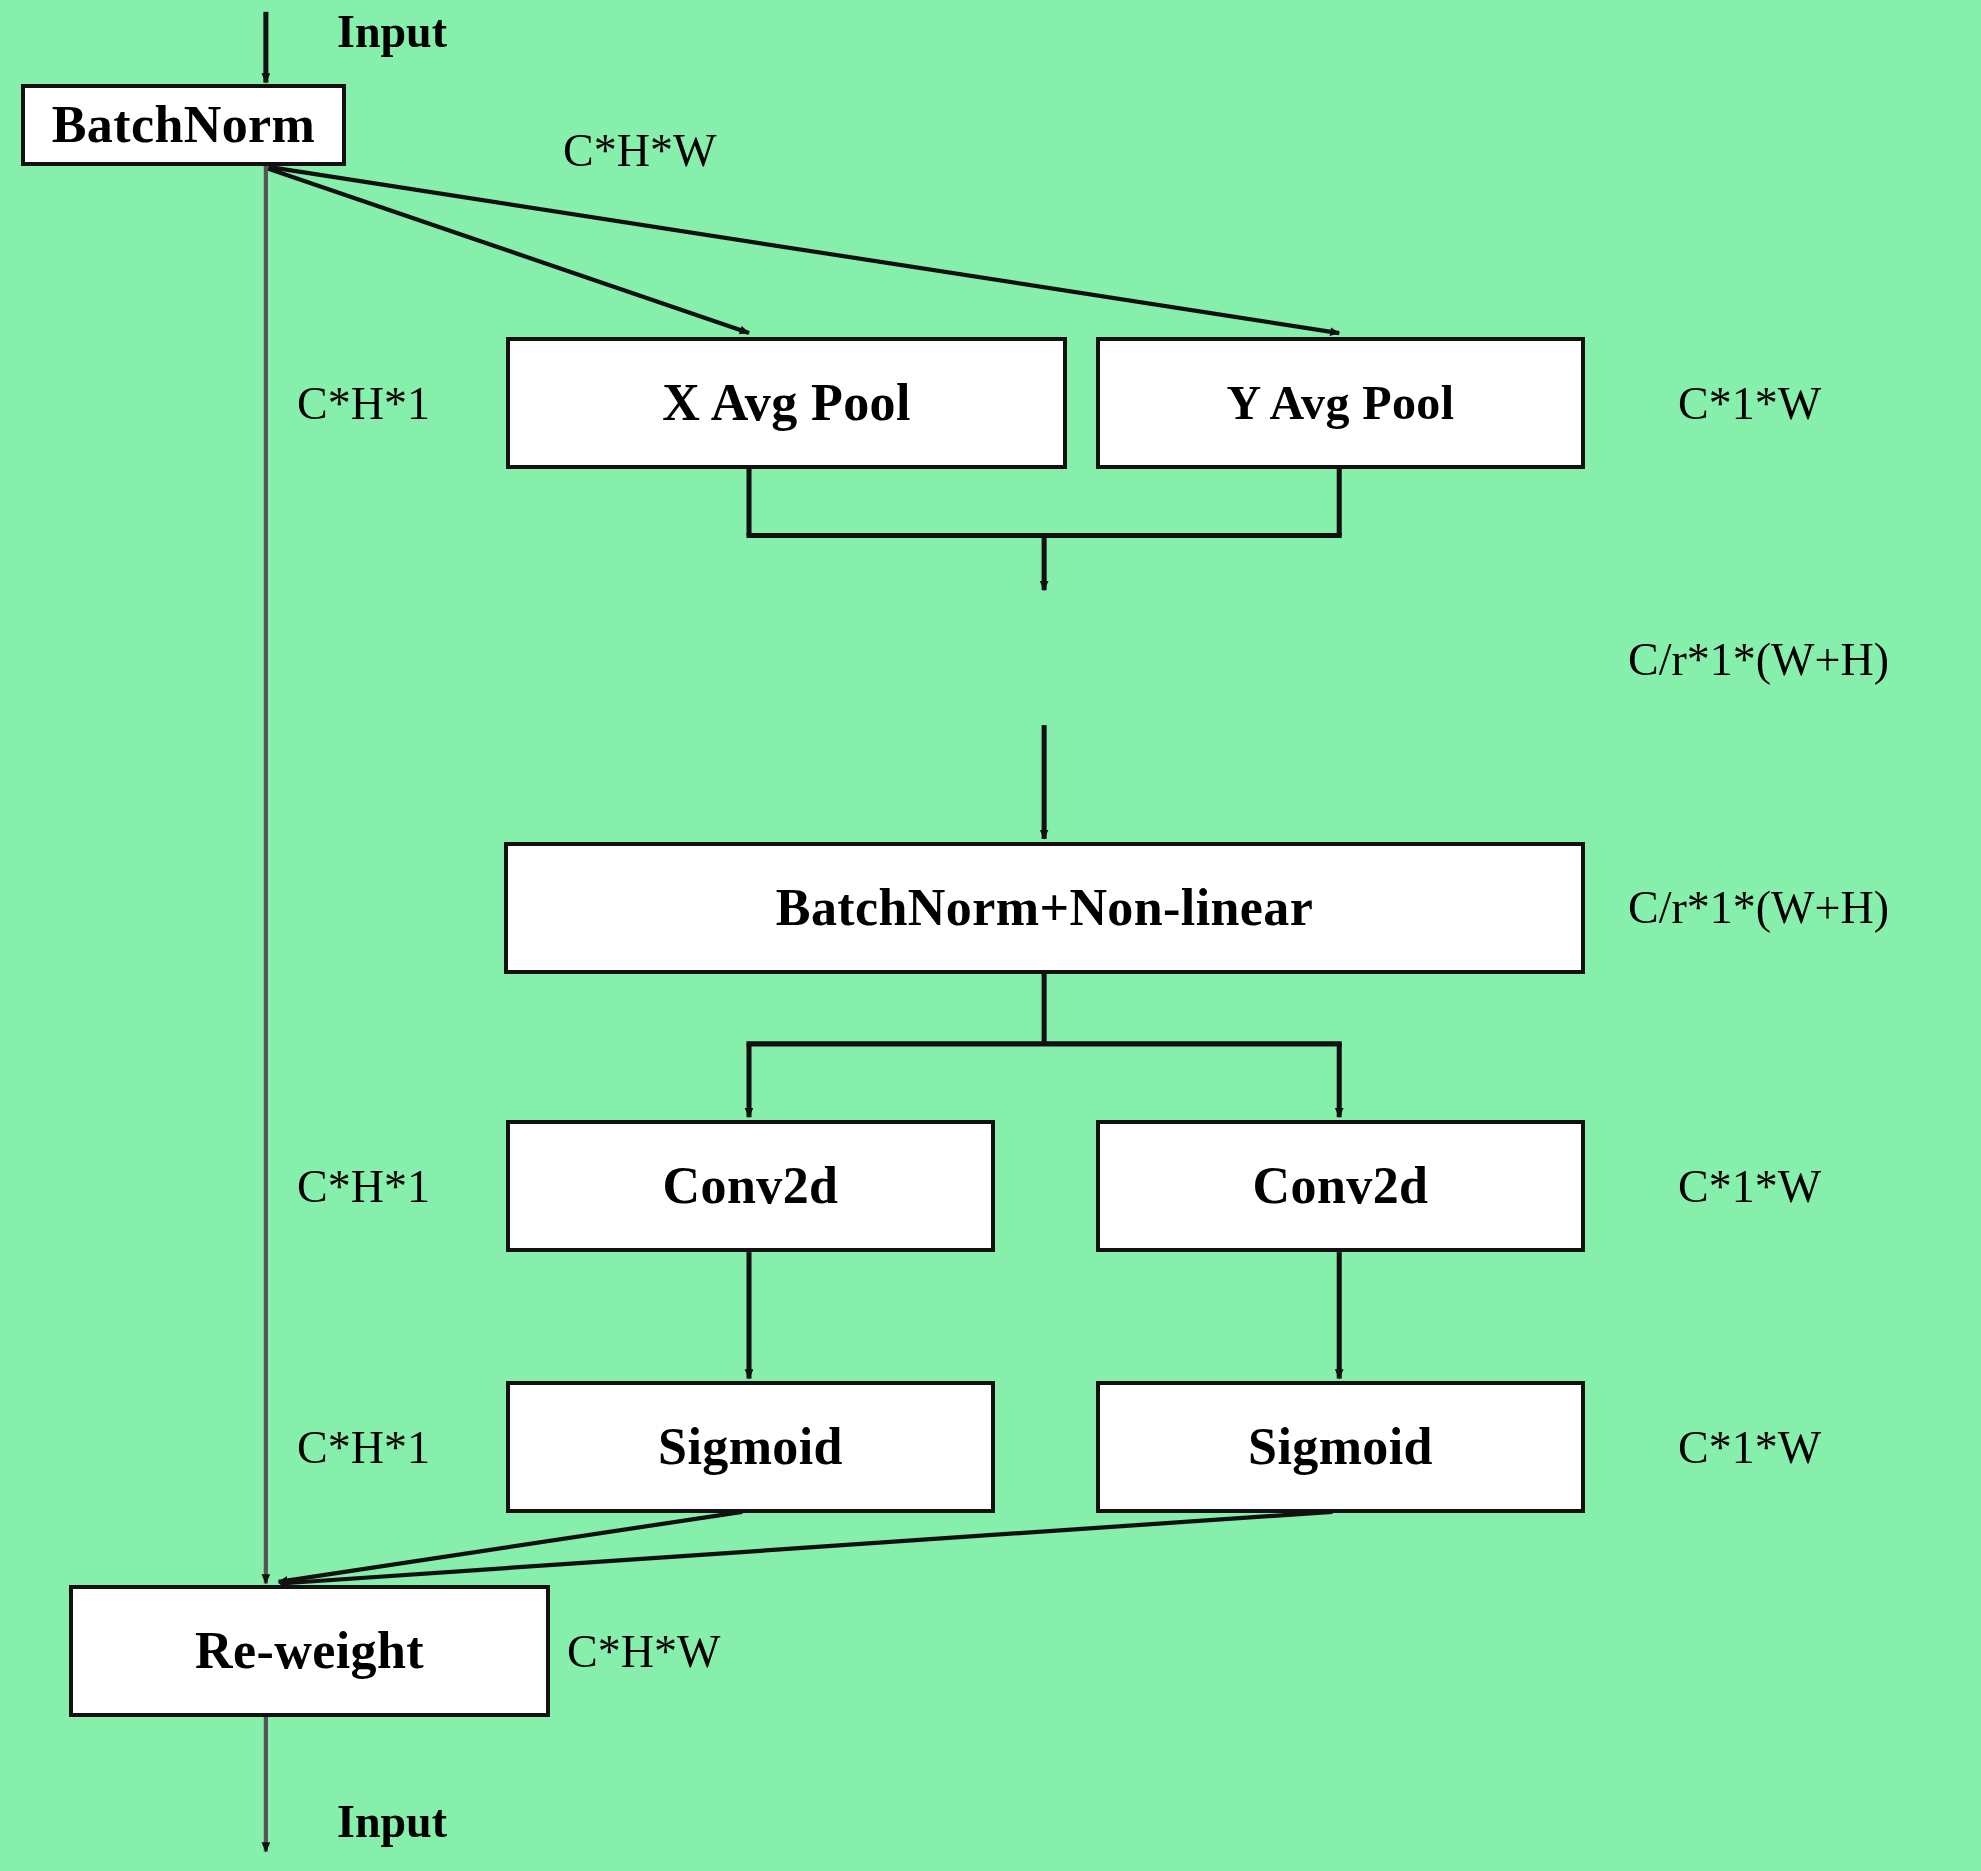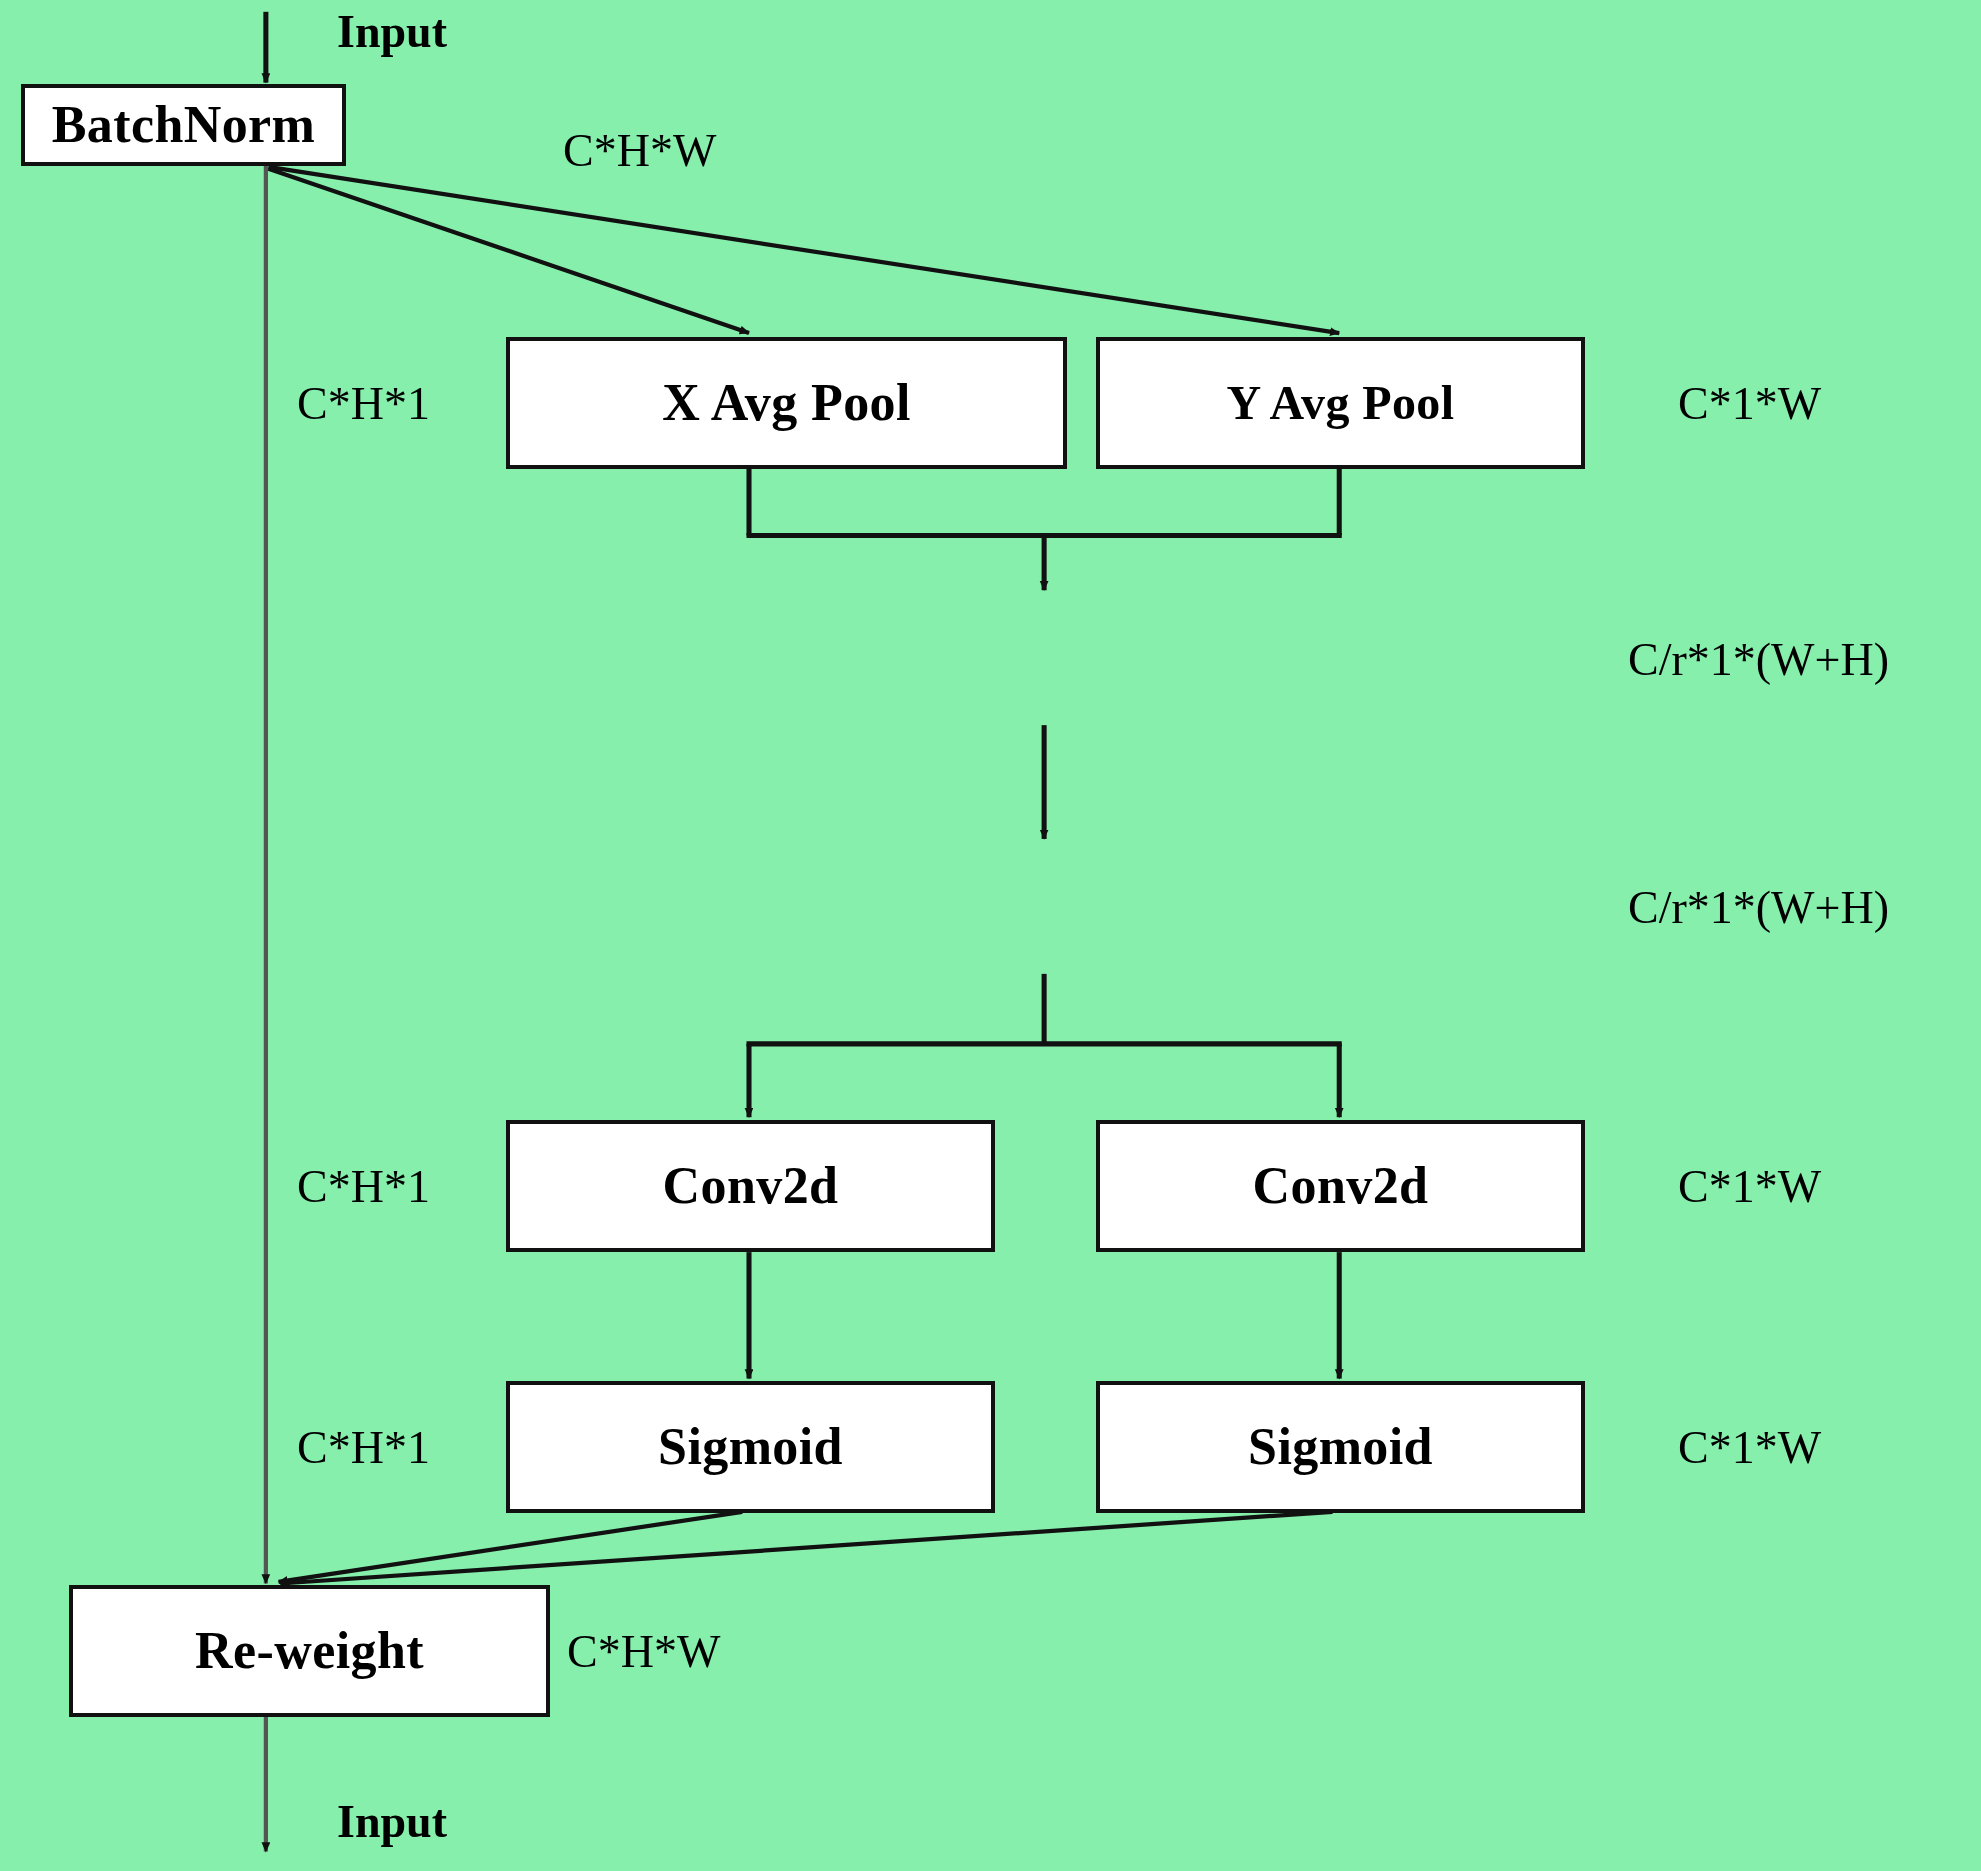--- a/index.html
+++ b/index.html
@@ -88,20 +88,21 @@
   <div class="dim" style="left:563px;top:150px;font-size:46px;transform:translateY(-50%);">C*H*W</div>
 
   <div class="node" style="left:506px;top:337px;width:561px;height:132px;font-size:52px;">X Avg Pool</div>
   <div class="dim" style="left:297px;top:403px;font-size:46px;transform:translateY(-50%);">C*H*1</div>
 
   <div class="node" style="left:1096px;top:337px;width:489px;height:132px;font-size:48px;">Y Avg Pool</div>
   <div class="dim" style="left:1678px;top:403px;font-size:46px;transform:translateY(-50%);">C*1*W</div>
 
   <div class="dim" style="left:1628px;top:659px;font-size:46px;transform:translateY(-50%);">C/r*1*(W+H)</div>
 
+  <div class="node" style="left:504px;top:842px;width:1081px;height:132px;font-size:52px;">BatchNorm+Non-linear</div>
   <div class="dim" style="left:1628px;top:907px;font-size:46px;transform:translateY(-50%);">C/r*1*(W+H)</div>
 
   <div class="node" style="left:506px;top:1120px;width:489px;height:132px;font-size:52px;">Conv2d</div>
   <div class="dim" style="left:297px;top:1186px;font-size:46px;transform:translateY(-50%);">C*H*1</div>
 
   <div class="node" style="left:1096px;top:1120px;width:489px;height:132px;font-size:52px;">Conv2d</div>
   <div class="dim" style="left:1678px;top:1186px;font-size:46px;transform:translateY(-50%);">C*1*W</div>
 
   <div class="node" style="left:506px;top:1381px;width:489px;height:132px;font-size:52px;">Sigmoid</div>
   <div class="dim" style="left:297px;top:1447px;font-size:46px;transform:translateY(-50%);">C*H*1</div>

